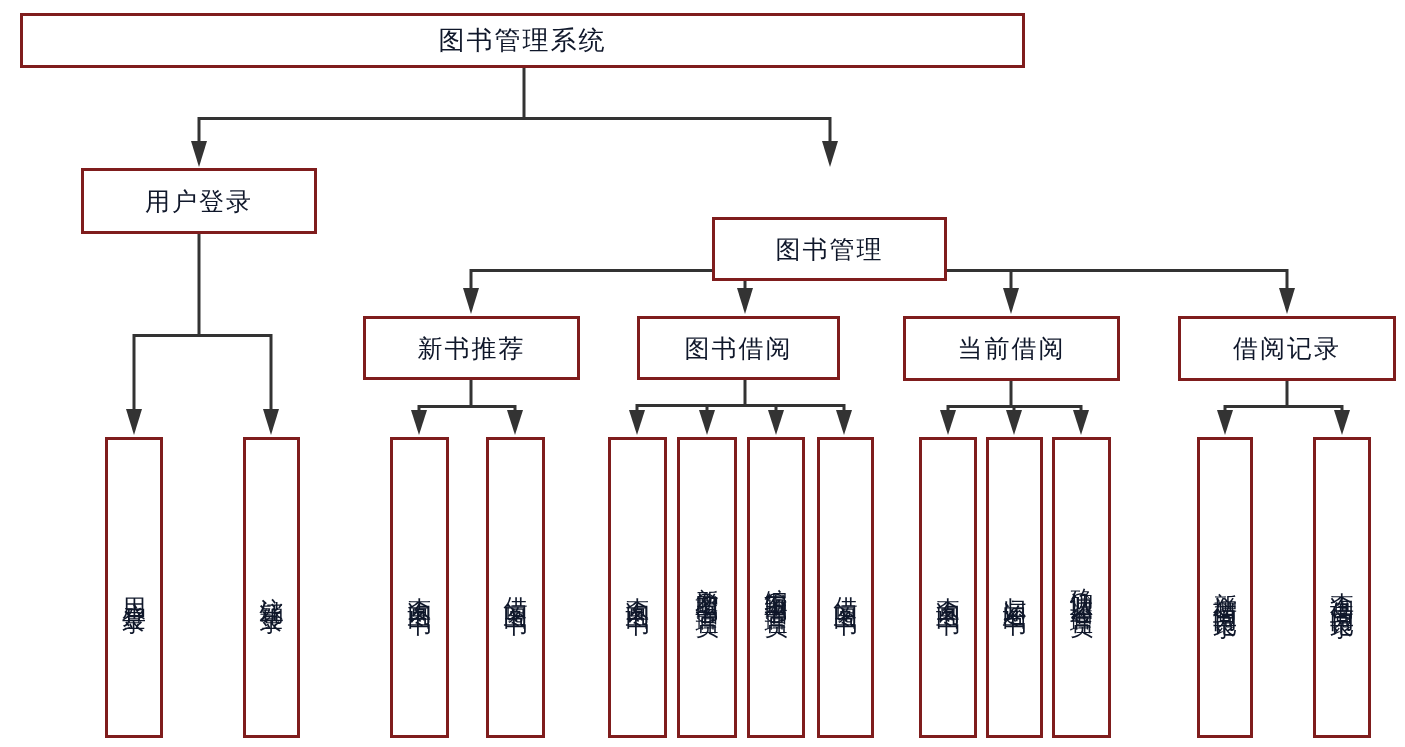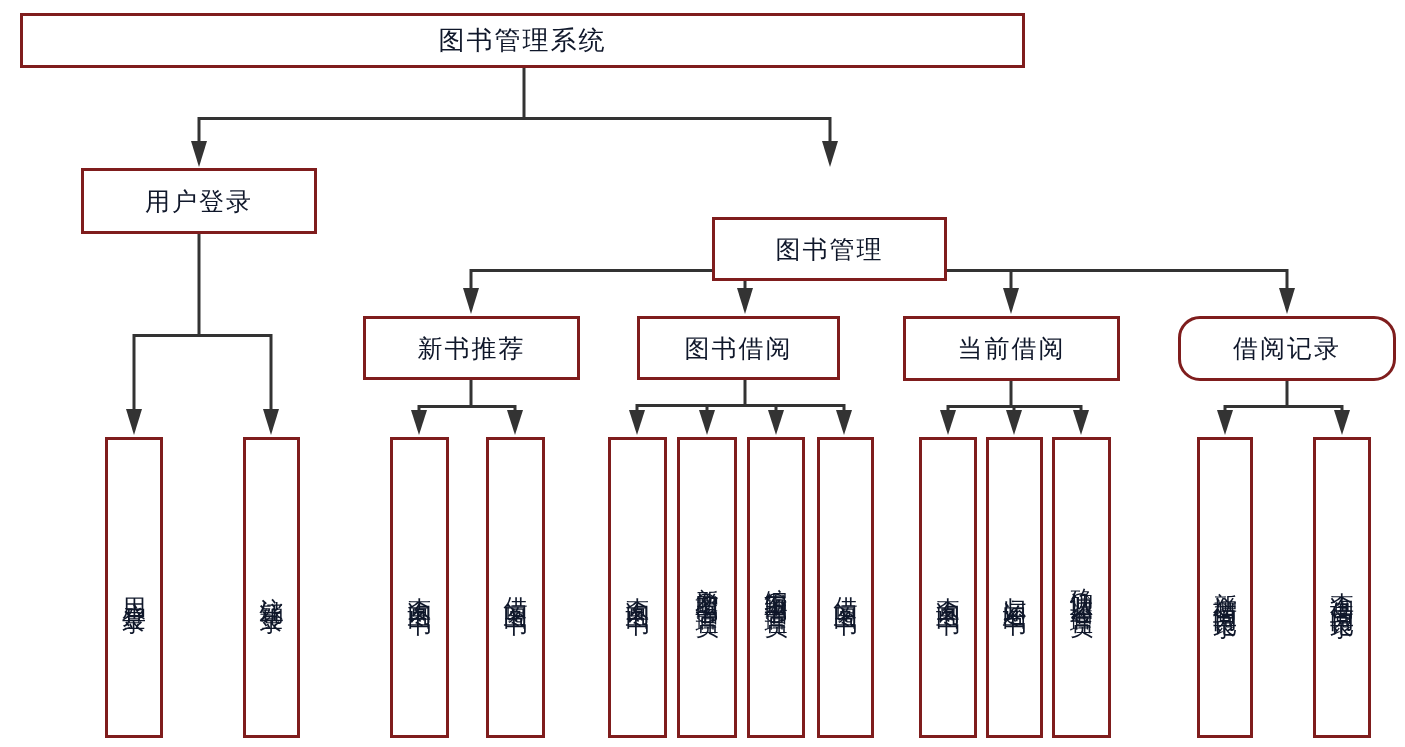--- a/index.html
+++ b/index.html
@@ -147,21 +147,21 @@
 
   <div class="node h-node" style="left:363px;top:316px;width:217px;height:64px;align-items:center;">
     <span>新书推荐</span>
   </div>
   <div class="node h-node" style="left:637px;top:316px;width:203px;height:64px;">
     <span>图书借阅</span>
   </div>
   <div class="node h-node" style="left:903px;top:316px;width:217px;height:65px;">
     <span>当前借阅</span>
   </div>
-  <div class="node h-node" style="left:1178px;top:316px;width:218px;height:65px;border-radius:22px;">
+  <div class="node h-node" style="left:1178px;top:316px;width:218px;height:65px;">
     <span>借阅记录</span>
   </div>
 
   <div class="node v-node" style="left:105px;top:437px;width:58px;height:301px;">
     <span class="vtxt">用户登录</span>
   </div>
   <div class="node v-node" style="left:243px;top:437px;width:57px;height:301px;">
     <span class="vtxt">注销登录</span>
   </div>
 

